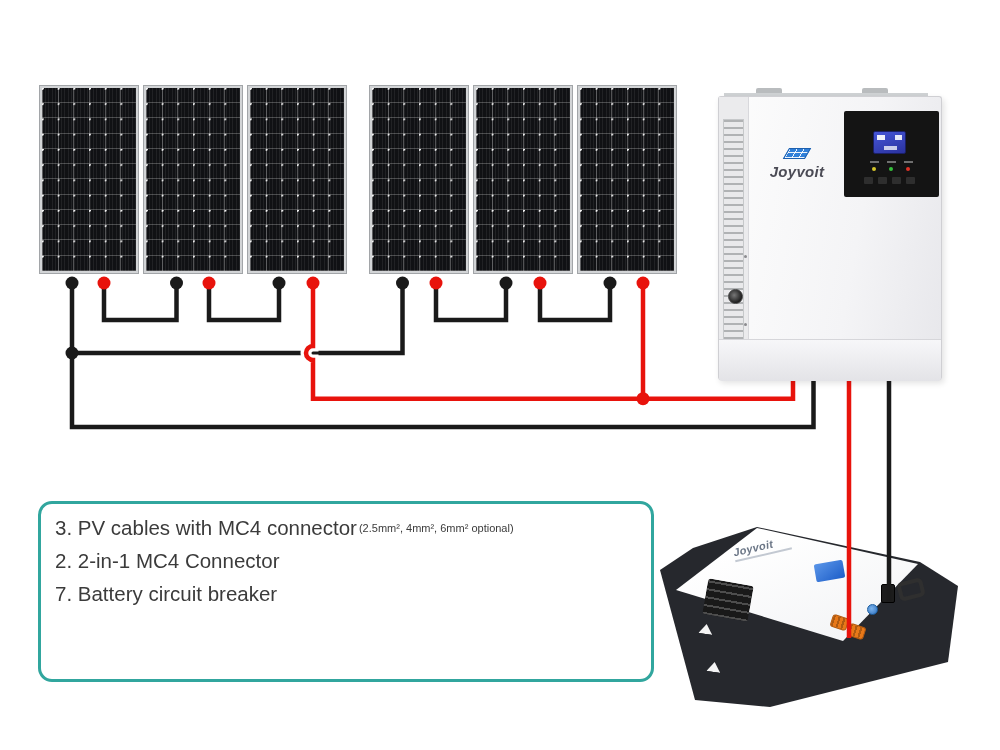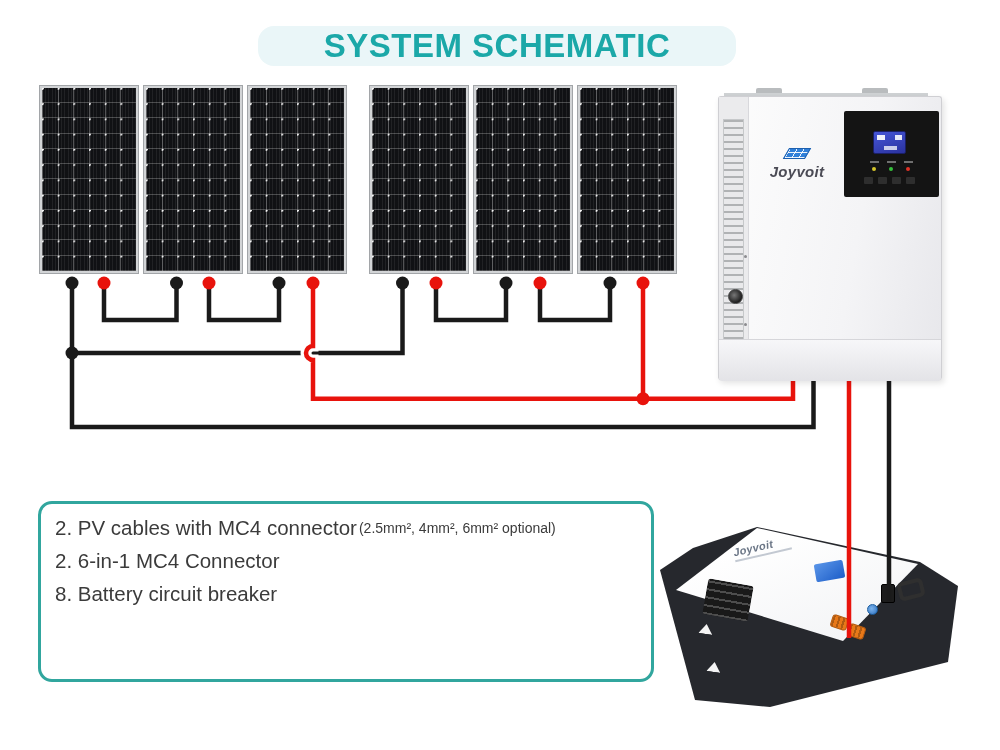--- a/index.html
+++ b/index.html
@@ -119,30 +119,27 @@
     border:3px solid #31a69e;border-radius:14px;background:#fff;
   }
   .acc-header{
     position:absolute;left:40px;top:465px;width:223px;height:38px;
     background:#2ba49d;border-radius:13px;color:#fff;
     font-size:28px;font-weight:bold;letter-spacing:.5px;
     display:flex;align-items:center;padding-left:27px;z-index:3;
   }
   .acc-list{position:absolute;left:55px;top:511px;margin:0;padding:0;list-style:none;z-index:2;}
   .acc-list li{height:33.4px;display:flex;align-items:center;font-size:20.5px;color:#3b3b3b;white-space:nowrap;}
-  .acc-list li .note{font-size:14px;color:#3b3b3b;margin-left:2px;}
+  .acc-list li .note{font-size:11px;color:#3b3b3b;margin-left:2px;}
 </style>
 </head>
 <body>
 
 <div class="canvas">
 
-  <div class="title-pill">
-    <span>SYSTEM SCHEMATIC</span>
-  </div>
 
   <div class="panel" style="left:40px"></div>
   <div class="panel" style="left:144px"></div>
   <div class="panel" style="left:248px"></div>
 
   <div class="panel" style="left:370px"></div>
   <div class="panel" style="left:474px"></div>
   <div class="panel" style="left:578px"></div>
 
   <div class="battery">
@@ -228,26 +225,26 @@
       <div class="inv-seam"></div>
       <div class="inv-knob"></div>
       <span class="inv-screw" style="left:25px;top:158px"></span>
       <span class="inv-screw" style="left:25px;top:226px"></span>
     </div>
   </div>
 
   <div class="acc-box"></div>
   <ul class="acc-list">
     <li>
-      <span>2. PV cables with MC4 connector</span>
+      <span>3. PV cables with MC4 connector</span>
       <span class="note">(2.5mm², 4mm², 6mm² optional)</span>
     </li>
     <li>
-      <span>2. 6-in-1 MC4 Connector</span>
+      <span>2. 2-in-1 MC4 Connector</span>
       <span class="note"></span>
     </li>
     <li>
-      <span>8. Battery circuit breaker</span>
+      <span>7. Battery circuit breaker</span>
       <span class="note"></span>
     </li>
   </ul>
 
 </div>
 
 </body></html>

